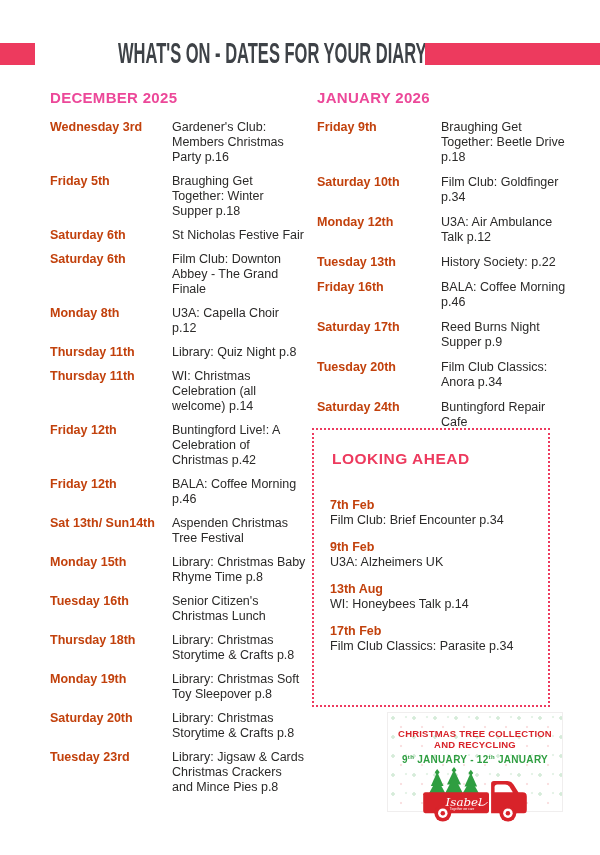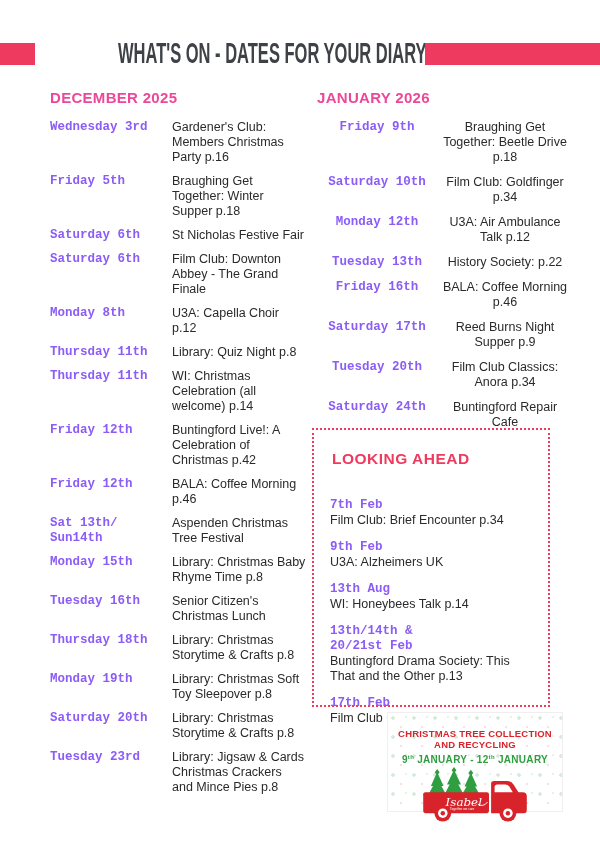--- a/index.html
+++ b/index.html
@@ -20,22 +20,22 @@
     position:absolute;top:89px;font-size:15px;font-weight:bold;color:#ec4899;
     letter-spacing:.3px;
   }
   .heading-dec{left:50px;}
   .heading-jan{left:317px;}
   .event-col{position:absolute;top:120px;}
   .col-dec{left:50px;width:256px;}
   .col-jan{left:317px;width:252px;}
   .row{display:flex;font-size:12.5px;line-height:15px;}
   .col-dec .row{margin-bottom:9px;}
-  .col-jan .row{margin-bottom:10px;text-align:center;}
-  .date{font-weight:bold;flex-shrink:0;color:#8b5cf6;font-family:Liberation Mono, monospace;}
+  .col-jan .row{margin-bottom:10px;}
+  .date{font-weight:bold;flex-shrink:0;color:#c2410c;}
   .col-dec .date{width:118px;padding-right:4px;}
   .col-jan .date{width:120px;padding-right:4px;}
   .desc{flex:1;color:#2b2a29;}
   
   .ahead-box{
     position:absolute;left:312px;top:428px;width:238px;height:279px;
     border:2px dotted #ED3A5E;box-sizing:border-box;padding:14px 12px 0 16px;
   }
   .ahead-heading{
     font-size:15.5px;font-weight:bold;color:#ED3A5E;letter-spacing:.5px;
@@ -208,24 +208,20 @@
       <div class="row">
         <div class="date">9th Feb</div>
         <div class="desc">U3A: Alzheimers UK</div>
       </div>
 
       <div class="row">
         <div class="date">13th Aug</div>
         <div class="desc">WI: Honeybees Talk p.14</div>
       </div>
 
-      <div class="row">
-        <div class="date">13th/14th &amp; 20/21st Feb</div>
-        <div class="desc">Buntingford Drama Society: This That and the Other p.13</div>
-      </div>
 
       <div class="row">
         <div class="date">17th Feb</div>
         <div class="desc">Film Club Classics: Parasite p.34</div>
       </div>
     </div>
 </div>
 
 <div class="xmas-ad">
   <div class="ad-line">CHRISTMAS TREE COLLECTION</div>

